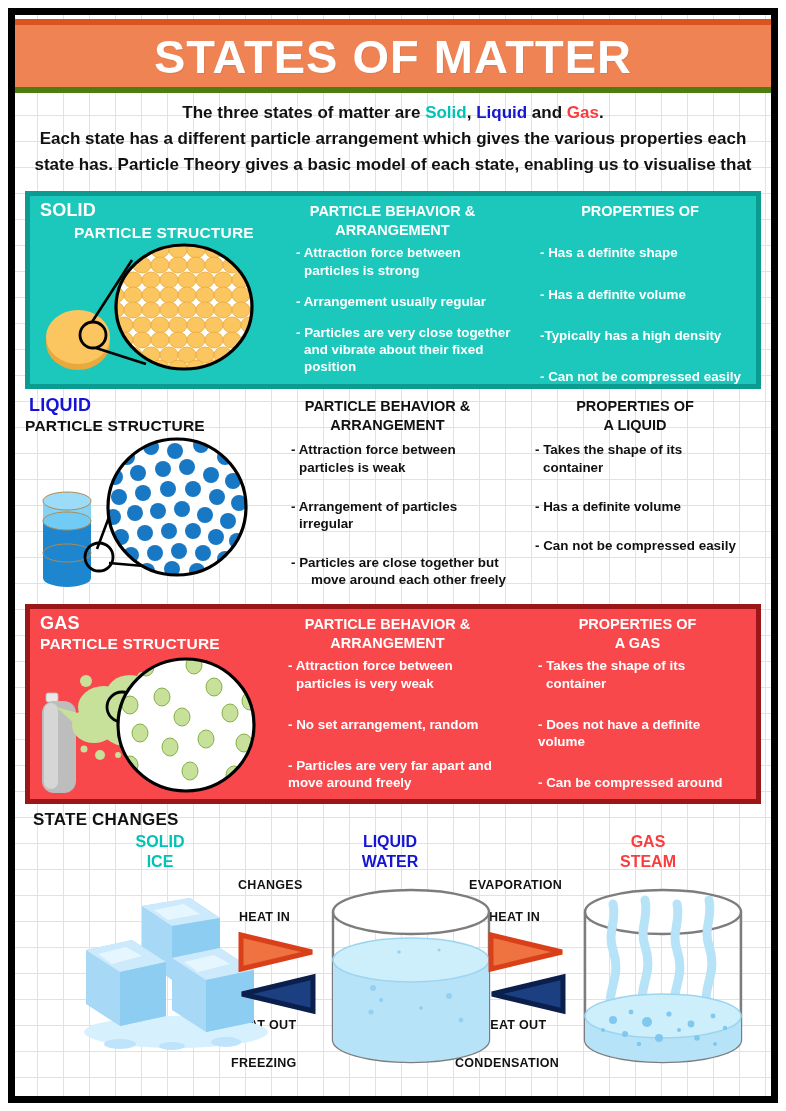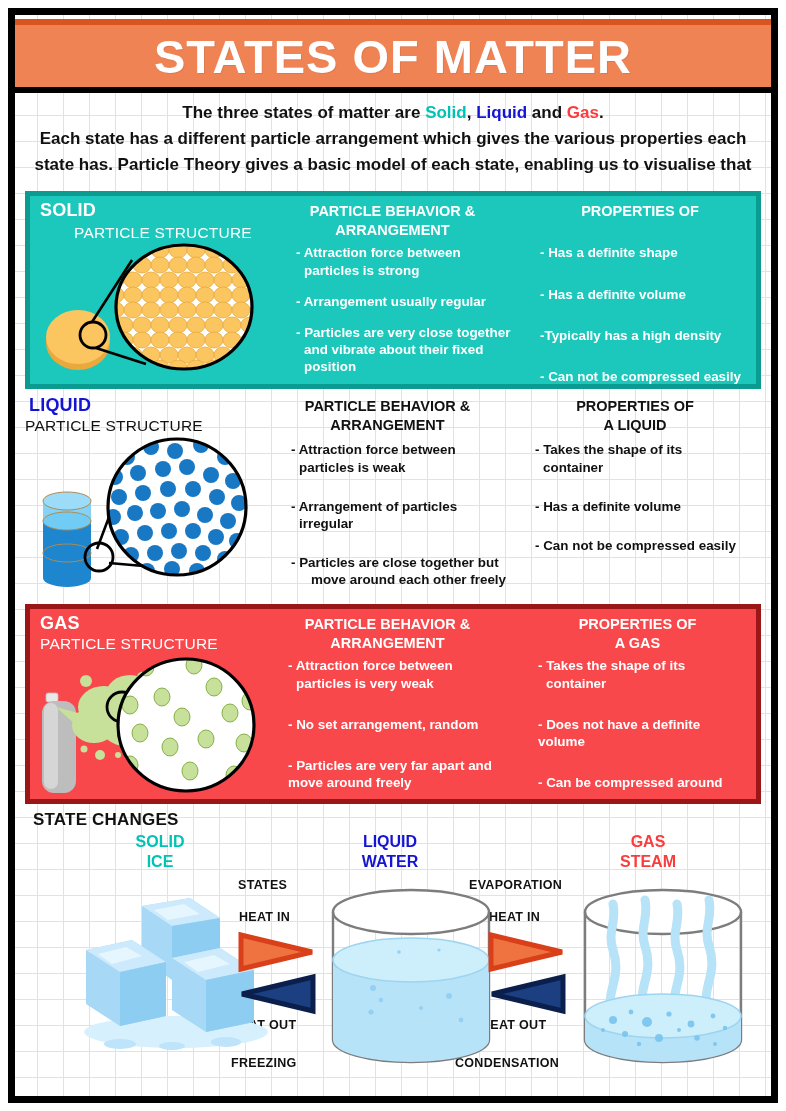--- a/index.html
+++ b/index.html
@@ -20,21 +20,21 @@
       linear-gradient(to right,#e2e2e2 1px,transparent 1px),
       linear-gradient(to bottom,#e2e2e2 1px,transparent 1px);
     background-size:26px 26px;
     background-position:-4px -4px;
   }
   .content{position:relative;z-index:2;}
 
   
   .title-banner{
     margin:4px 0 0 0;height:62px;
-    background:#ef8354;border-top:6px solid #d9541e;border-bottom:6px solid #000000;
+    background:#ef8354;border-top:6px solid #d9541e;border-bottom:6px solid #4d7c0f;
     display:flex;align-items:center;justify-content:center;
   }
   .title-text{
     font-size:47px;font-weight:bold;color:#ffffff;letter-spacing:1px;
     font-family:"Liberation Sans",sans-serif;line-height:1;
     text-shadow:1px 1px 0 rgba(0,0,0,.07);
   }
 
   
   .intro{
@@ -53,21 +53,21 @@
 
   .panel-inner{position:relative;width:100%;height:100%;}
 
   .state-label{
     position:absolute;left:10px;top:4px;font-size:18px;font-weight:bold;letter-spacing:.2px;
   }
   .state-label.w{color:#ffffff;}
   .state-label.blue{color:#1414d2;}
 
   .ps-label{
-    position:absolute;font-size:15.5px;font-weight:normal;letter-spacing:.2px;
+    position:absolute;font-size:15.5px;font-weight:bold;letter-spacing:.2px;
   }
   .ps-label.w{color:#ffffff;}
   .ps-label.k{color:#111111;}
 
   .colhead{
     position:absolute;text-align:center;font-size:14.5px;font-weight:bold;line-height:1.25;
   }
   .colhead.w{color:#ffffff;}
   .colhead.k{color:#111111;}
 
@@ -444,21 +444,21 @@
         </div>
         <div class="sc-name" style="left:300px;top:22px;width:130px;color:#1414d2;">
           <div>LIQUID</div>
           <div>WATER</div>
         </div>
         <div class="sc-name" style="left:558px;top:22px;width:130px;color:#fa3c3c;">
           <div>GAS</div>
           <div>STEAM</div>
         </div>
 
-        <div class="sc-proc" style="left:213px;top:68px;">STATES</div>
+        <div class="sc-proc" style="left:213px;top:68px;">CHANGES</div>
         <div class="sc-proc" style="left:214px;top:100px;">HEAT IN</div>
         <div class="sc-proc" style="left:206px;top:208px;">HEAT OUT</div>
         <div class="sc-proc" style="left:206px;top:246px;">FREEZING</div>
 
         <div class="sc-proc" style="left:444px;top:68px;">EVAPORATION</div>
         <div class="sc-proc" style="left:464px;top:100px;">HEAT IN</div>
         <div class="sc-proc" style="left:456px;top:208px;">HEAT OUT</div>
         <div class="sc-proc" style="left:430px;top:246px;">CONDENSATION</div>
 
         <svg width="200" height="160" viewBox="0 0 200 160" style="position:absolute;left:55px;top:82px;">

